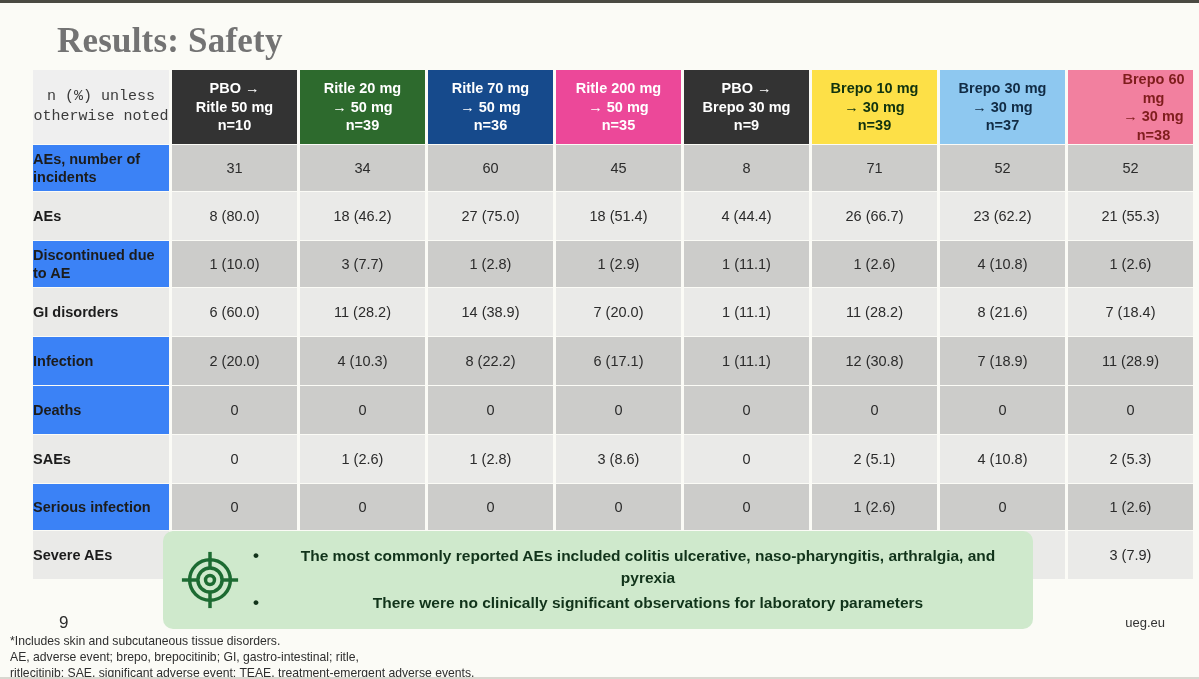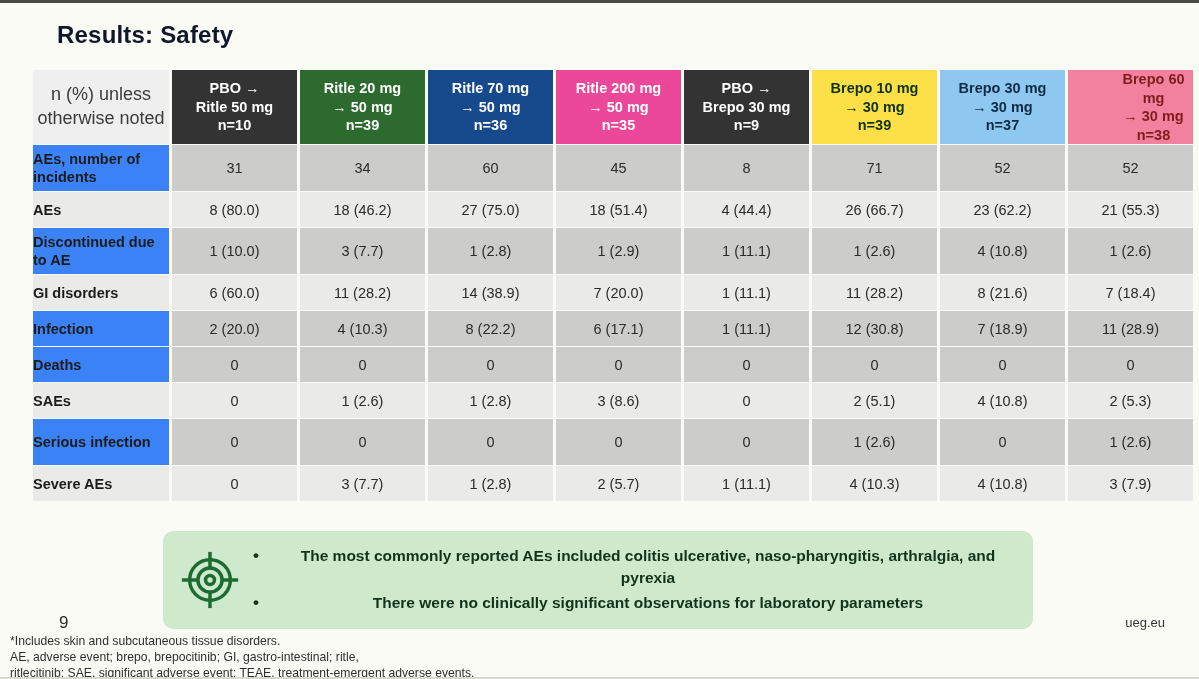--- a/index.html
+++ b/index.html
@@ -20,25 +20,26 @@
     background: #fbfbf6;
     box-sizing: border-box;
     border-top: 3px solid #4a4a42;
     border-bottom: 2px solid #d8d8d0;
     overflow: hidden;
   }
   #title {
     position: absolute;
     left: 57px;
     top: 18px;
-    font-size: 24px;
+    font-size: 35px;
     font-weight: bold;
-    color: #0f172a;
+    color: #737373;
     letter-spacing: 0.2px;
     white-space: nowrap;
+    font-family: Liberation Serif, serif;
   }
 
   
   #table {
     position: absolute;
     left: 30px;
     top: 66px;
     width: 1137px;
     border-collapse: separate;
     border-spacing: 3px 1px;
@@ -55,22 +56,23 @@
     font-weight: bold;
     line-height: 1.28;
     height: 61px;
     padding: 2px 3px;
     box-sizing: border-box;
   }
   .hcell.first {
     background: #efefef;
     color: #3b3b3b;
     font-weight: normal;
-    font-size: 18px;
+    font-size: 15px;
     line-height: 1.33;
+    font-family: Liberation Mono, monospace;
   }
   .rowlabel {
     background: #3b82f6;
     color: #1c1c1c;
     font-size: 14.5px;
     font-weight: bold;
     text-align: left;
     padding: 5px 0 5px 11px;
     line-height: 1.25;
     vertical-align: middle;
@@ -81,21 +83,21 @@
     background: #ccccca;
     color: #2b2b2b;
     font-size: 14.5px;
     text-align: center;
     vertical-align: middle;
     line-height: 1.25;
     box-sizing: border-box;
   }
   .cell.alt { background: #eaeae8; }
   tr.r-tall td { height: 46px; }
-  tr.r-short td { height: 35px; }
+  tr.r-short td { height: 48px; }
 
   
   #callout {
     position: absolute;
     left: 163px;
     top: 528px;
     width: 870px;
     height: 98px;
     background: #cfe9cc;
     border-radius: 10px;

